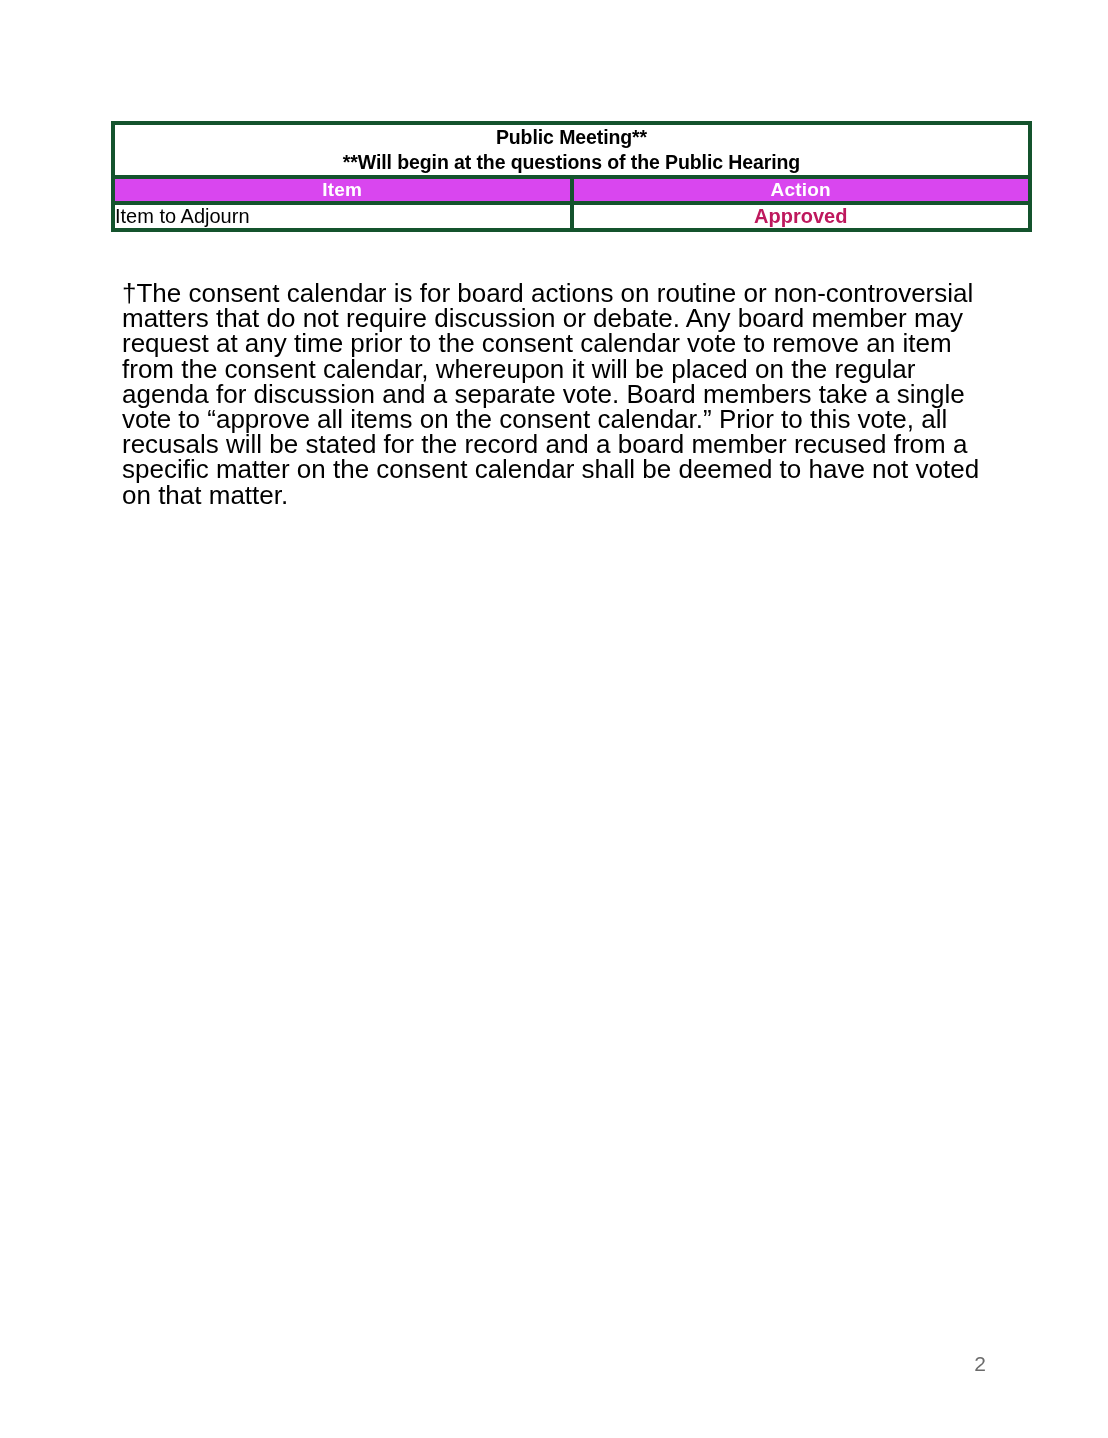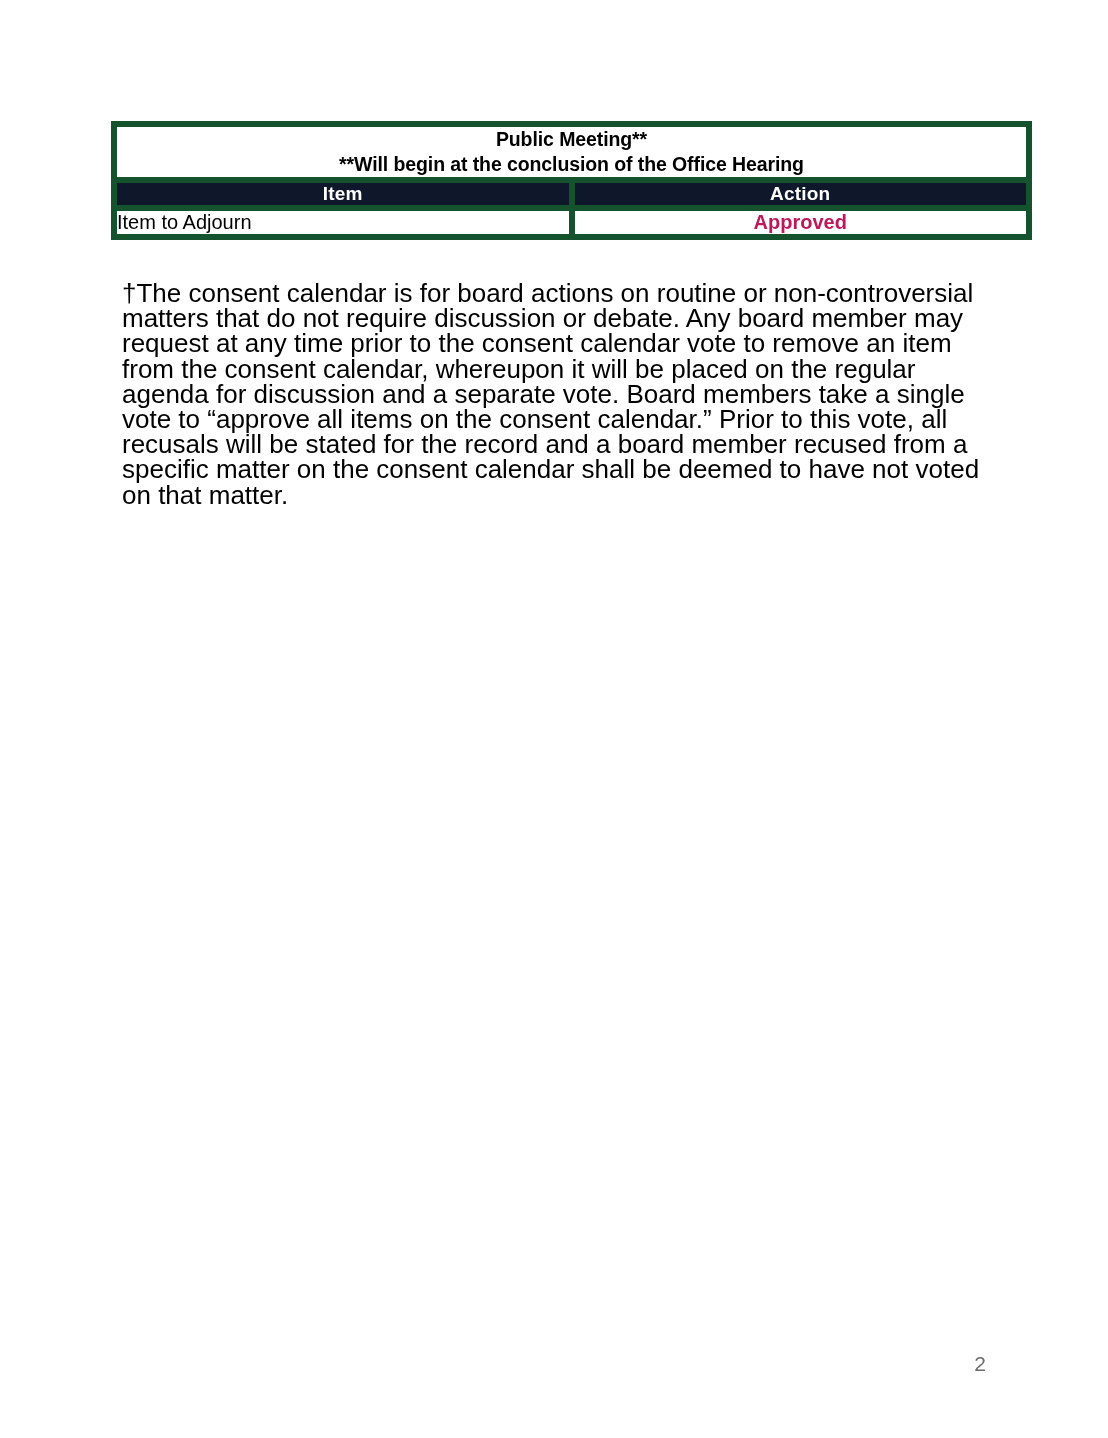--- a/index.html
+++ b/index.html
@@ -27,40 +27,40 @@
   .agenda-table {
     position: absolute;
     left: 111px;
     top: 121px;
     width: 921px;
     border-collapse: collapse;
     table-layout: fixed;
   }
   .agenda-table td,
   .agenda-table th {
-    border: 6px solid #14532d;
+    border: 4px solid #14532d;
     padding: 0;
     vertical-align: middle;
   }
 
   .title-cell {
     text-align: center;
     font-weight: bold;
     font-size: 19.5px;
     line-height: 25px;
     padding: 8px 6px 9px 6px;
     color: #000000;
   }
   .title-line {
     display: block;
     letter-spacing: -0.1px;
   }
 
   .col-head {
-    background: #0f172a;
+    background: #d946ef;
     color: #ffffff;
     font-weight: bold;
     font-size: 19px;
     text-align: center;
     padding: 5px 4px 6px 4px;
     letter-spacing: 0.2px;
   }
 
   .item-cell {
     font-size: 20px;
@@ -118,21 +118,21 @@
 </head>
 <body>
 
 <div class="page">
 
   <table class="agenda-table">
     <tbody>
       <tr>
         <td class="title-cell" colspan="2">
           <span class="title-line">Public Meeting**</span>
-          <span class="title-line">**Will begin at the conclusion of the Office Hearing</span>
+          <span class="title-line">**Will begin at the questions of the Public Hearing</span>
         </td>
       </tr>
       <tr>
         <th class="col-head" style="width:761px;">Item</th>
         <th class="col-head" style="width:160px;">Action</th>
       </tr>
       <tr>
         <td class="item-cell">Item to Adjourn</td>
         <td class="action-cell approved">Approved</td>
       </tr>

